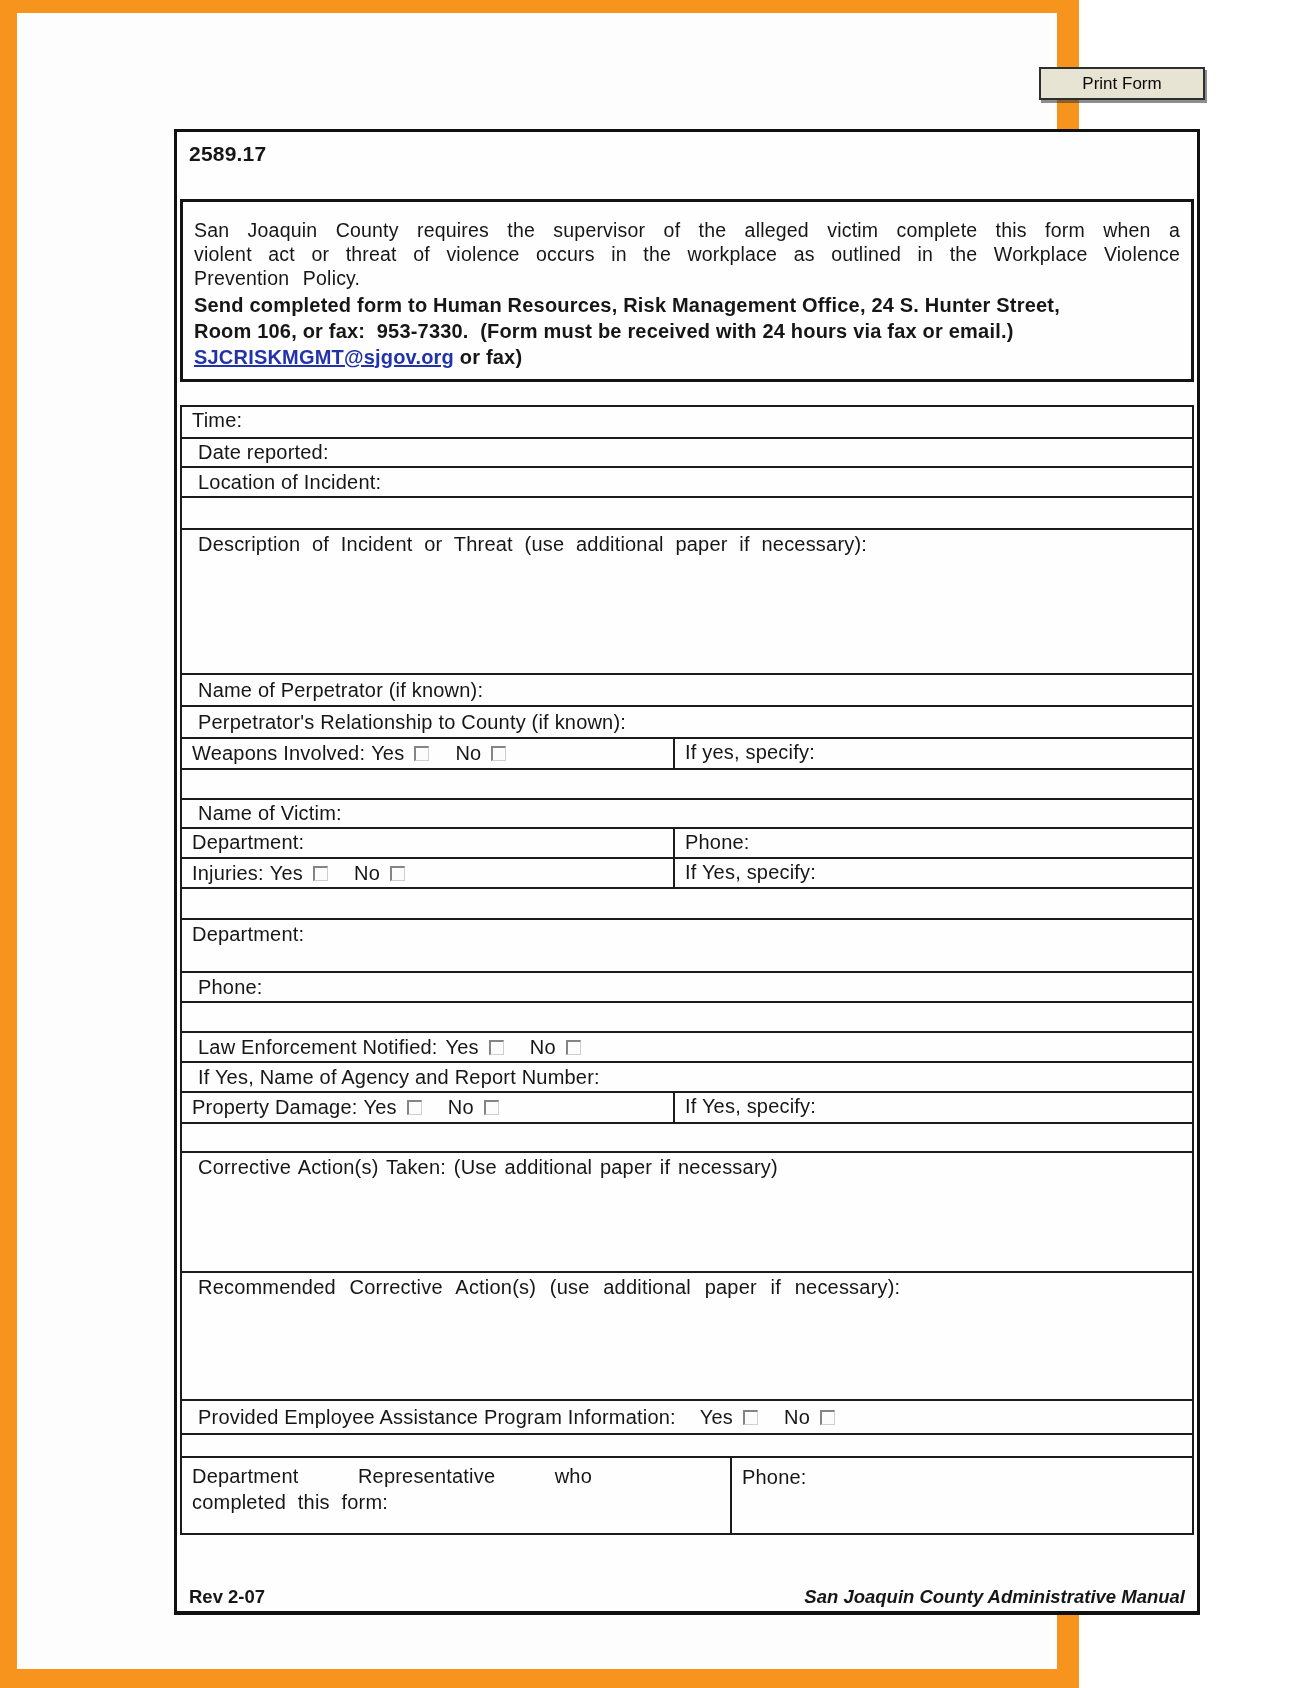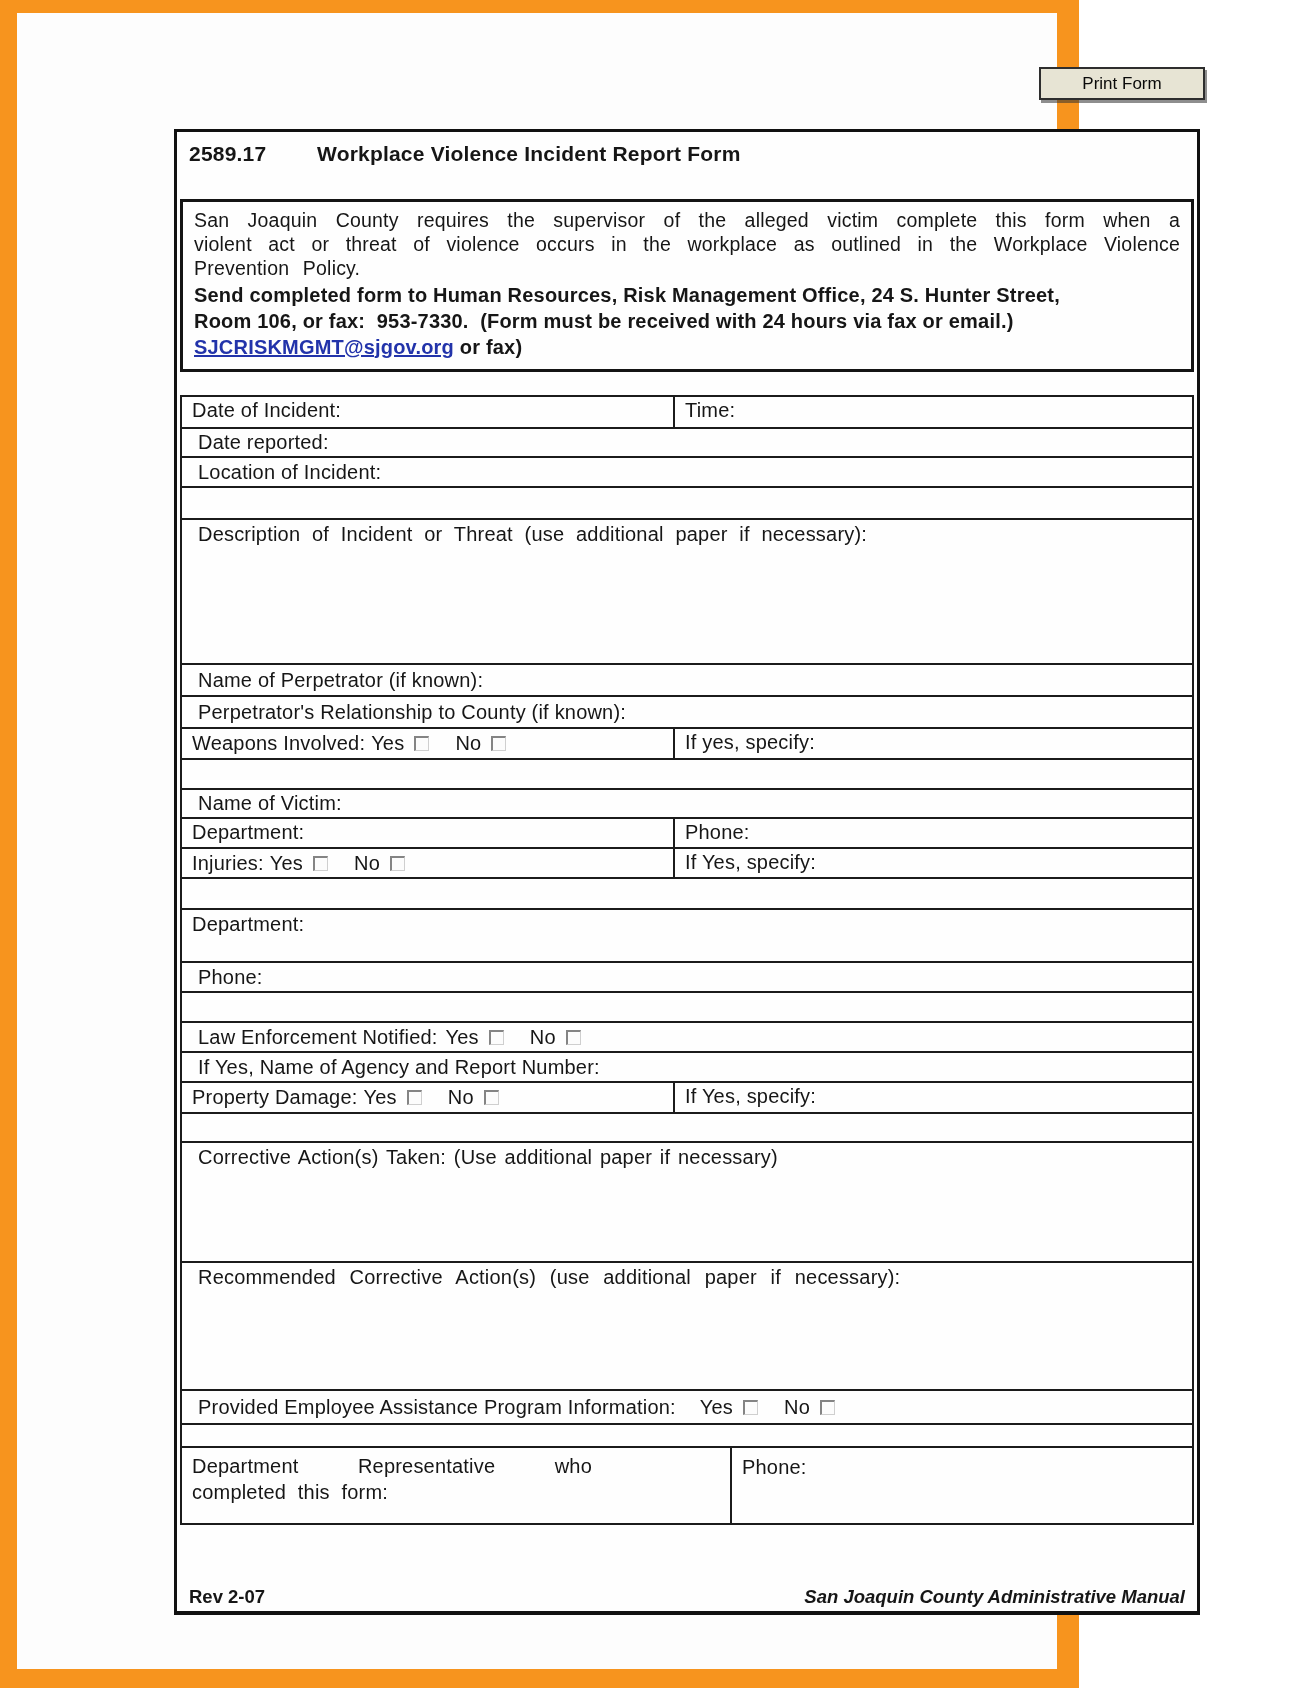--- a/index.html
+++ b/index.html
@@ -20,21 +20,21 @@
     display:flex;align-items:center;justify-content:center;
     font-family:"Liberation Sans",sans-serif;font-size:17px;color:#0a0a0a;cursor:pointer;
   }
   .form-box{
     position:absolute;left:157px;top:116px;width:1026px;height:1486px;
     border:3px solid #111;border-bottom-width:4px;background:#fefefe;
   }
   .title-row{display:flex;align-items:flex-start;padding:10px 0 0 12px;height:58px;
     font-weight:bold;font-size:21px;letter-spacing:.2px;}
   .title-code{width:128px;flex:none;}
-  .intro-box{margin:9px 3px 0 3px;border:3px solid #141414;padding:7px 11px 9px 11px;}
+  .intro-box{margin:9px 3px 0 3px;border:3px solid #141414;padding:17px 11px 9px 11px;}
   .intro-p{font-size:19.5px;line-height:1.22;text-align:justify;word-spacing:8px;letter-spacing:.2px;}
   .intro-send{font-weight:bold;font-size:20px;line-height:1.28;margin-top:3px;letter-spacing:.2px;}
   .pre{white-space:pre-wrap;}
   .email-link{color:var(--link);font-weight:bold;text-decoration:underline;text-decoration-thickness:2px;cursor:pointer;}
   .tbl{margin:23px 3px 0 3px;border:2px solid var(--line);}
   .tr{display:flex;align-items:stretch;border-top:2px solid var(--line);font-size:20px;letter-spacing:.2px;}
   .tr.first{border-top:none;}
   .cell{padding:2px 10px;display:flex;align-items:flex-start;}
   .rowline{padding:2px 16px;display:flex;align-items:center;width:100%;}
   .lc{width:493px;flex:none;border-right:2px solid var(--line);}
@@ -61,41 +61,36 @@
 
 <div class="canvas">
   <div class="page">
 
     <div class="print-btn">Print Form</div>
 
     <div class="form-box">
 
       <div class="title-row">
         <span class="title-code">2589.17</span>
-        <span>Workplace Violence Incident Report Form</span>
       </div>
 
       <div class="intro-box">
         <p class="intro-p">San Joaquin County requires the supervisor of the alleged victim complete this form when a violent act or threat of violence occurs in the workplace as outlined in the Workplace Violence Prevention Policy.</p>
         <div class="intro-send">
           <div class="pre">Send completed form to Human Resources, Risk Management Office, 24 S. Hunter Street,</div>
           <div class="pre">Room 106, or fax:  953-7330.  (Form must be received with 24 hours via fax or email.)</div>
           <div>
             <span class="email-link">SJCRISKMGMT@sjgov.org</span><span class="pre"> or fax)</span>
           </div>
         </div>
       </div>
 
       <div class="tbl">
 
         <div class="tr first" style="min-height:30px">
-          <div class="cell lc">
-            <span>Date of Incident:</span>
-            <span class="fill"></span>
-          </div>
           <div class="cell rc">
             <span>Time:</span>
             <span class="fill"></span>
           </div>
         </div>
 
         <div class="tr" style="min-height:28px">
           <div class="rowline">
             <span>Date reported:</span>
             <span class="fill"></span>

